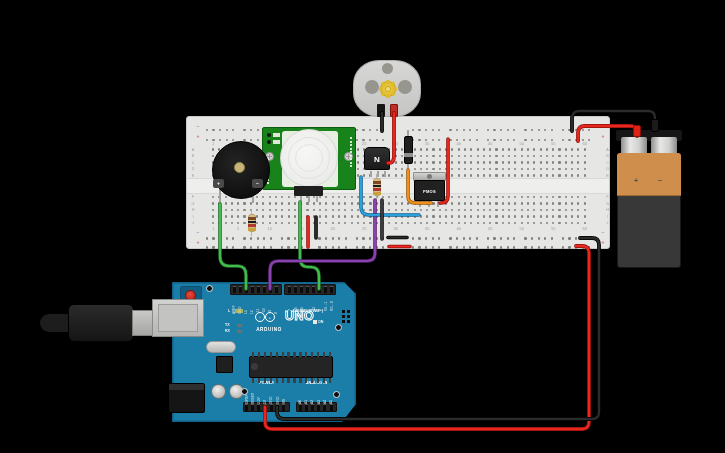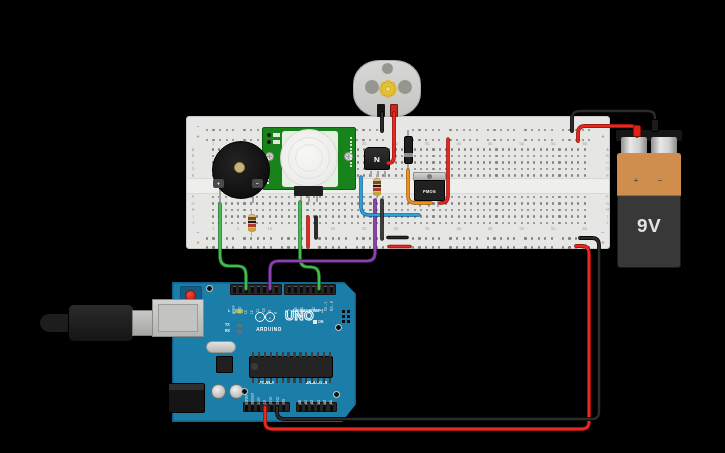--- a/index.html
+++ b/index.html
@@ -1069,21 +1069,20 @@
   </div>
 
   <div id="battery">
     <div class="bat-bar"></div>
     <div class="bat-cap bc1"></div>
     <div class="bat-cap bc2"></div>
     <div class="bat-body"></div>
     <div class="bat-orange"></div>
     <div class="bat-sign bs1">+</div>
     <div class="bat-sign bs2">−</div>
-    <div class="bat-label">9V</div>
   </div>
   <div id="tip-red"></div>
   <div id="tip-black"></div>
 
   <div id="transistor-n">
     <span>N</span>
     <div class="tn-pin tp1"></div>
     <div class="tn-pin tp2"></div>
     <div class="tn-pin tp3"></div>
   </div>

